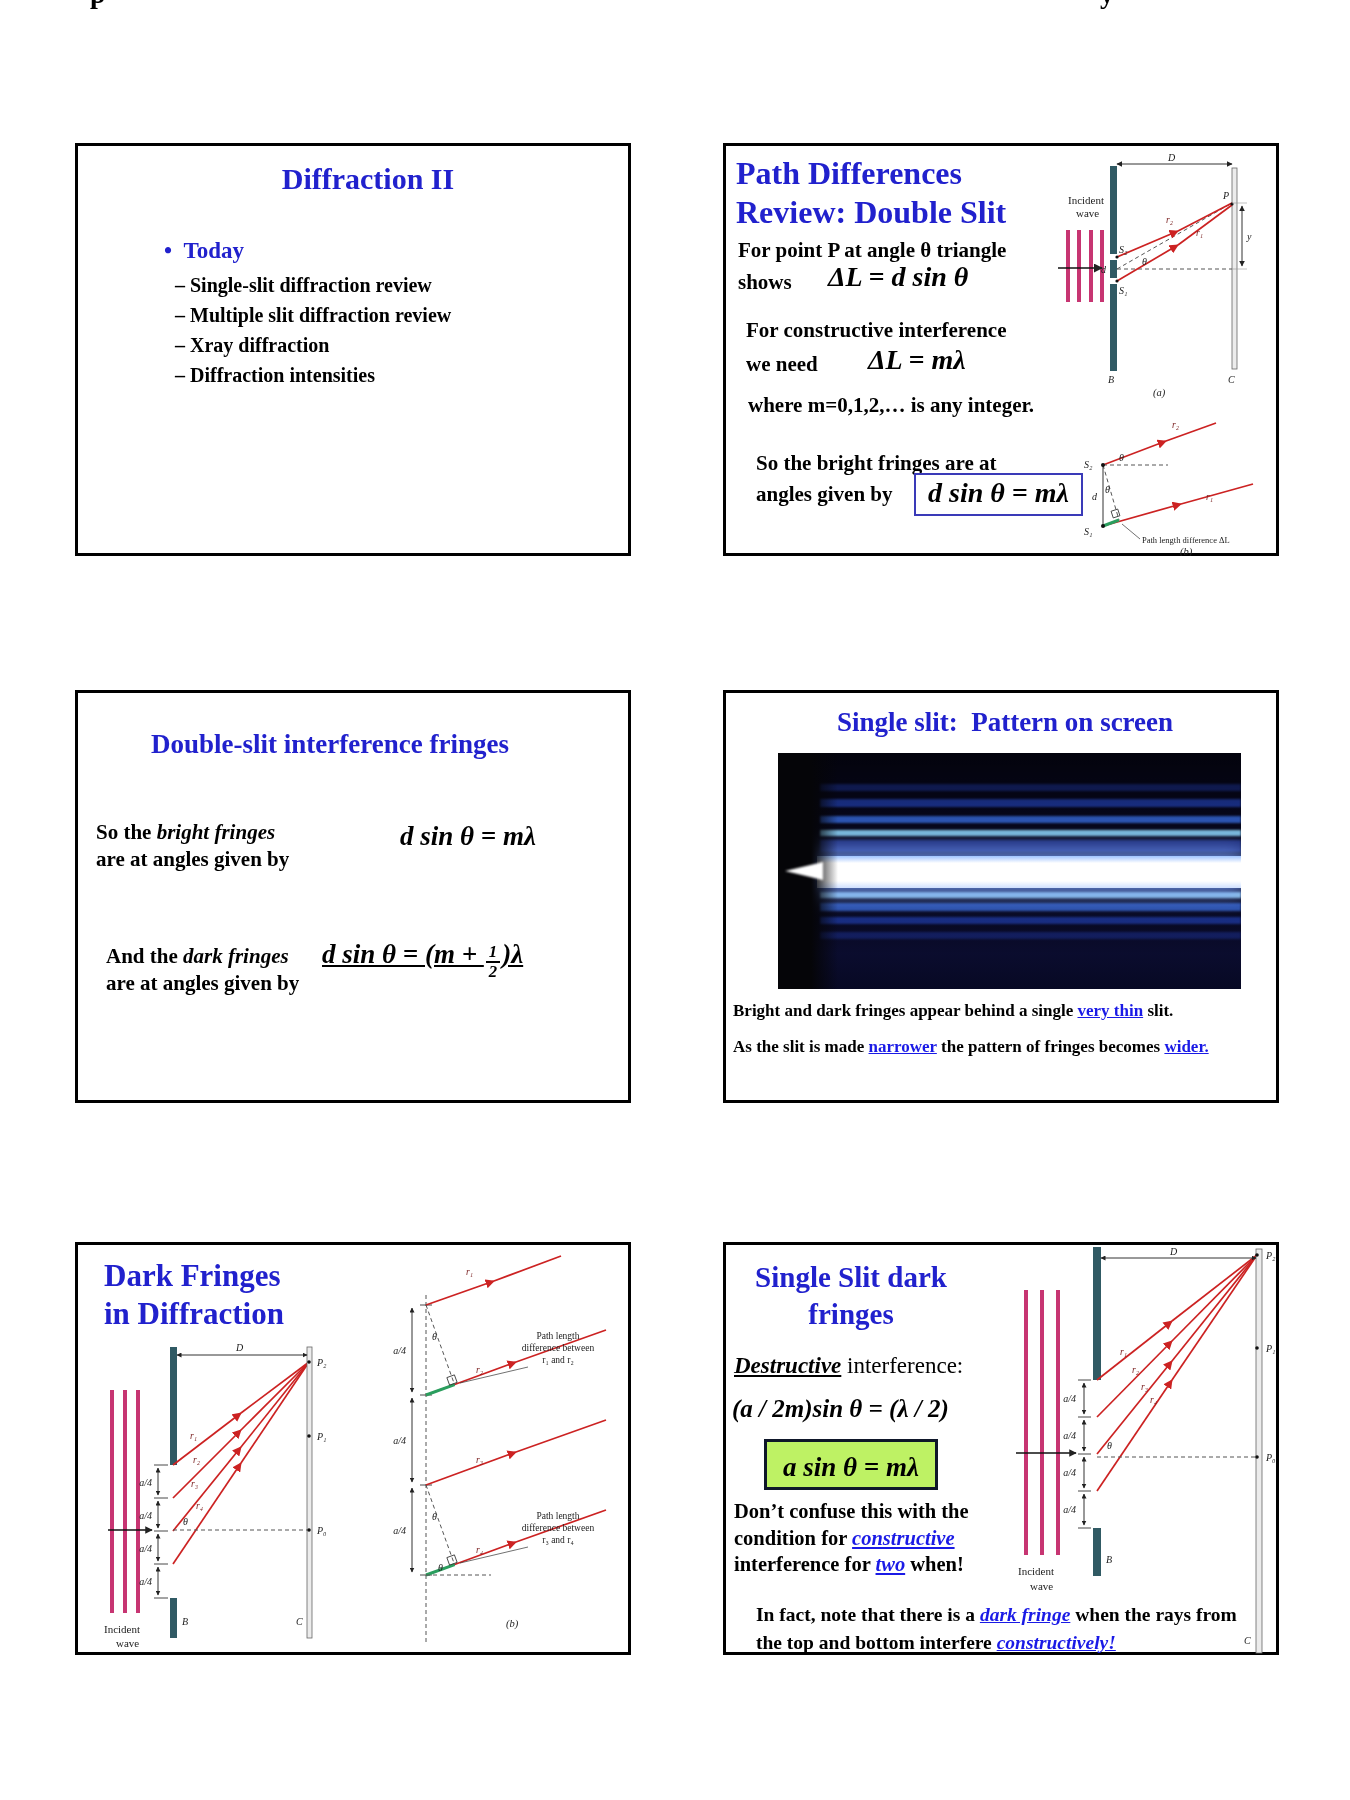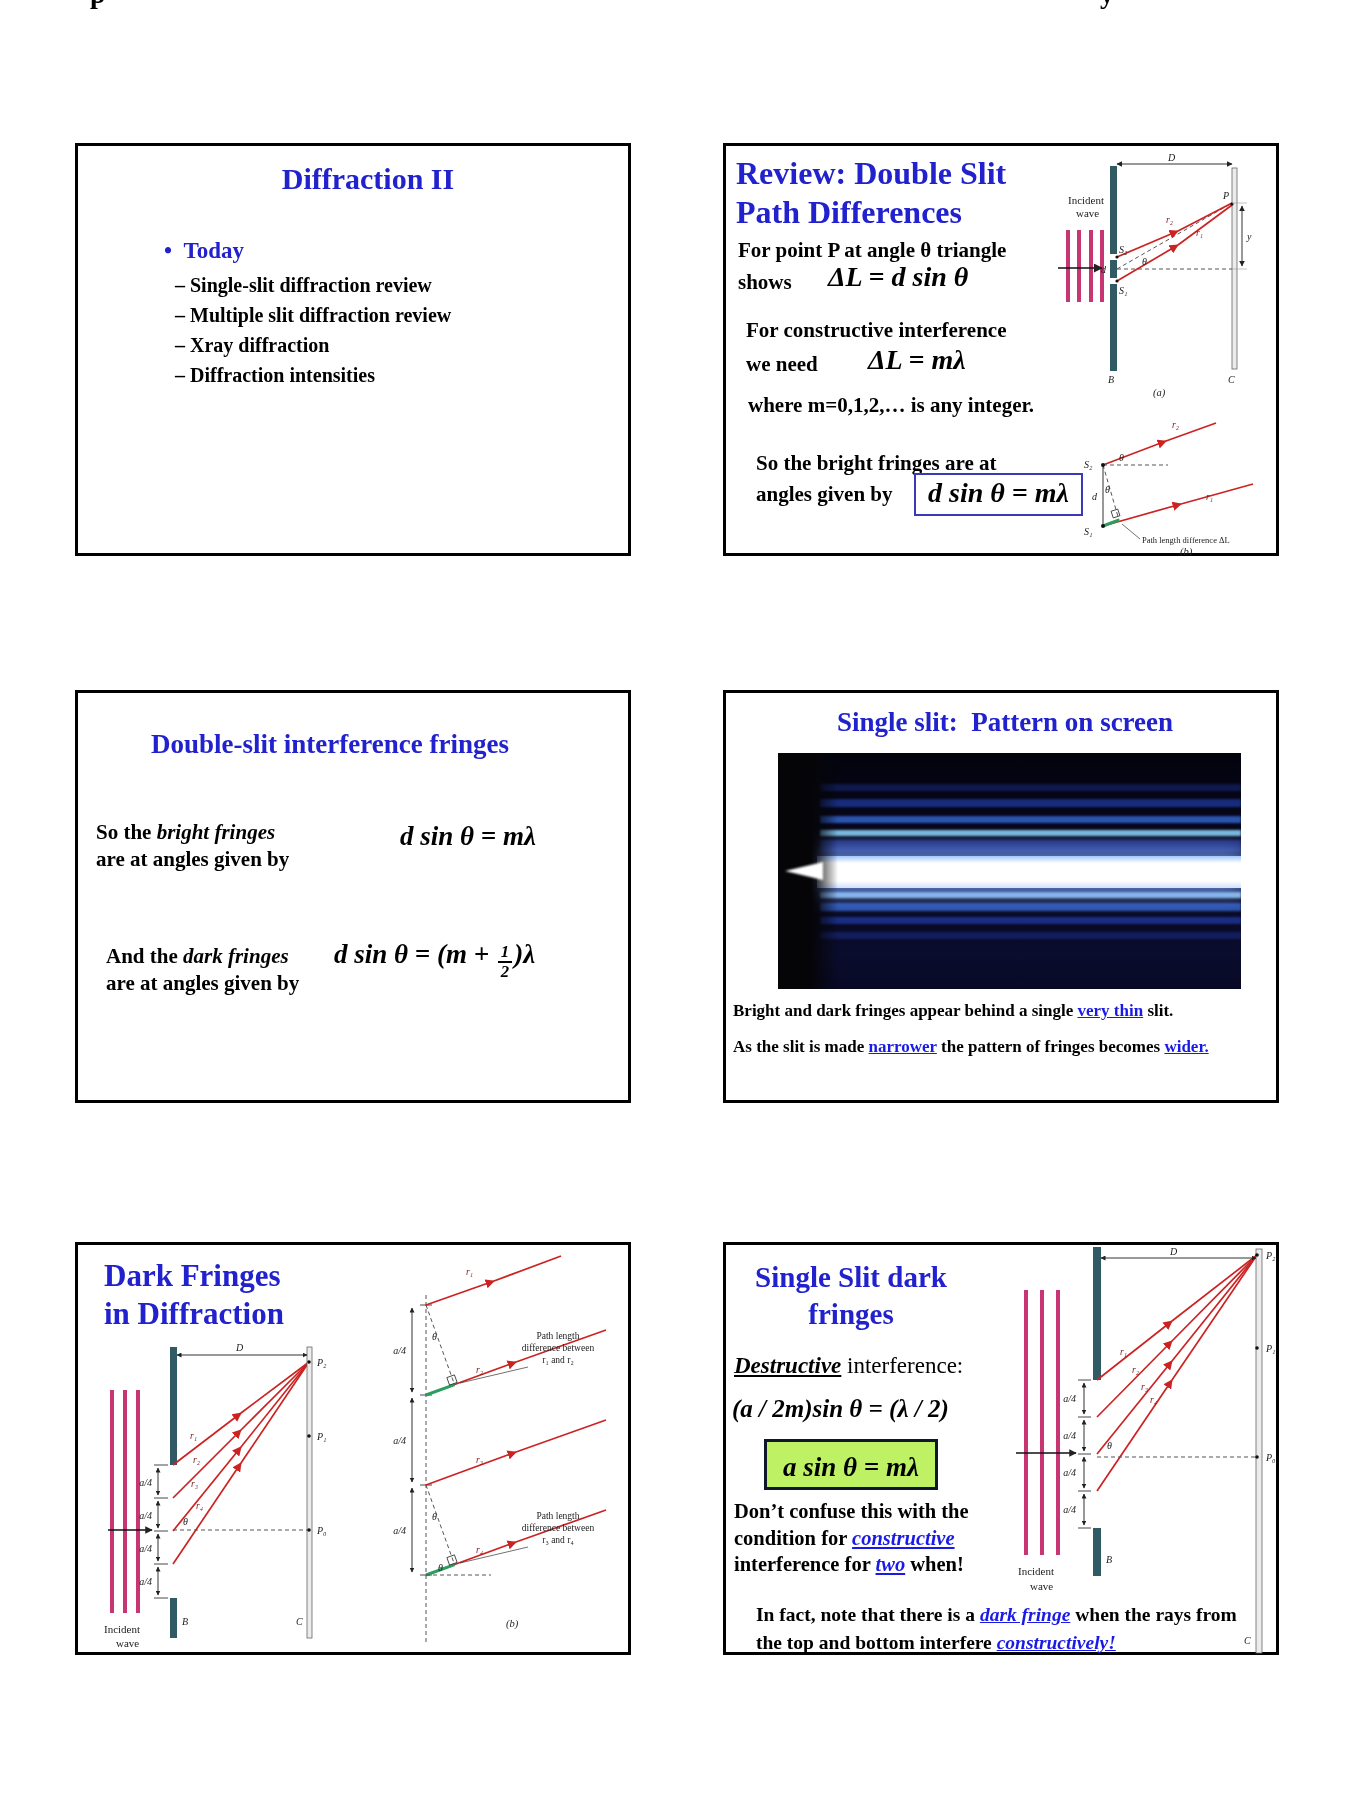--- a/index.html
+++ b/index.html
@@ -77,22 +77,22 @@
     <div class="t" style="left:97px;top:124px;font-size:20px;line-height:30px;">
       <div>– Single-slit diffraction review</div>
       <div>– Multiple slit diffraction review</div>
       <div>– Xray diffraction</div>
       <div>– Diffraction intensities</div>
     </div>
   </section>
 
   <section class="panel" id="p2">
     <div class="t bh" style="left:10px;top:8px;font-size:32px;line-height:39px;">
+      <div>Path Differences</div>
       <div>Review: Double Slit</div>
-      <div>Path Differences</div>
     </div>
     <div class="t" style="left:12px;top:92px;font-size:21px;">For point P at angle θ triangle</div>
     <div class="t" style="left:12px;top:124px;font-size:21px;">shows</div>
     <div class="t eq" style="left:102px;top:115px;font-size:28px;">ΔL = d sin θ</div>
     <div class="t" style="left:20px;top:172px;font-size:21px;">For constructive interference</div>
     <div class="t" style="left:20px;top:206px;font-size:21px;">we need</div>
     <div class="t eq" style="left:142px;top:198px;font-size:28px;">ΔL = mλ</div>
     <div class="t" style="left:22px;top:247px;font-size:21px;">where m=0,1,2,… is any integer.</div>
     <div class="t" style="left:30px;top:305px;font-size:21px;">So the bright fringes are at</div>
     <div class="t" style="left:30px;top:336px;font-size:21px;">angles given by</div>
@@ -189,21 +189,21 @@
     <div class="t bh" style="left:0;width:504px;top:36px;font-size:27px;text-align:center;">Double-slit interference fringes</div>
     <div class="t" style="left:18px;top:126px;font-size:21px;line-height:27px;">
       <div><span>So the </span><span class="it">bright fringes</span></div>
       <div>are at angles given by</div>
     </div>
     <div class="t eq" style="left:322px;top:128px;font-size:27px;">d sin θ = mλ</div>
     <div class="t" style="left:28px;top:250px;font-size:21px;line-height:27px;">
       <div><span>And the </span><span class="it">dark fringes</span></div>
       <div>are at angles given by</div>
     </div>
-    <div class="t eq" style="left:256px;top:246px;font-size:27px;">
+    <div class="t eq" style="left:244px;top:246px;font-size:27px;text-decoration:underline;">
       <span>d sin θ = (m + </span><span class="frac"><span class="fnum">1</span><span class="fden">2</span></span><span>)λ</span>
     </div>
   </section>
 
   <section class="panel" id="p4">
     <div class="t bh" style="left:0;width:558px;top:14px;font-size:27px;text-align:center;white-space:pre;">Single slit:  Pattern on screen</div>
     <div class="pattern-img">
       <div class="band b1"></div>
       <div class="band b2"></div>
       <div class="band b3"></div>

